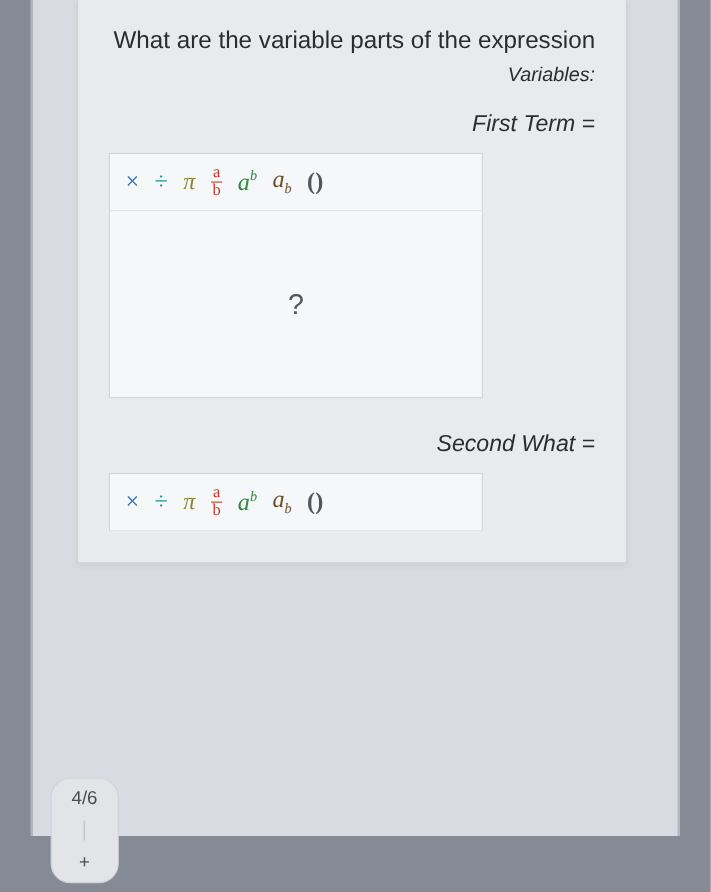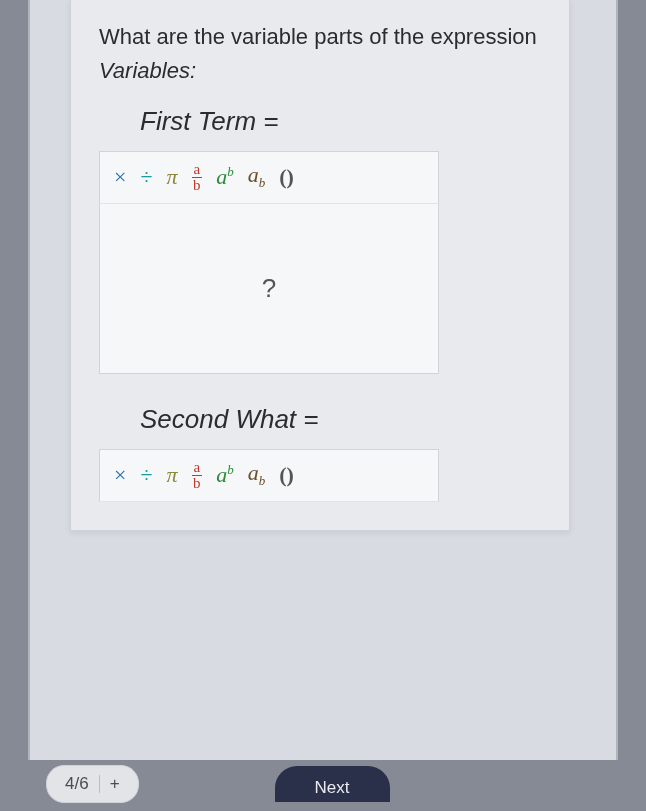--- a/index.html
+++ b/index.html
@@ -1,15 +1,15 @@
 <!DOCTYPE html>
 <html><head>
 <meta charset="utf-8">
 <style>
-  * { box-sizing: border-box; margin: 0; padding: 0; }
+  * { box-sizing: border-box; margin: 0; padding: 0; text-align: right; }
   body {
     font-family: Arial, Helvetica, sans-serif;
     background: #868a94;
     width: 646px;
     height: 811px;
     overflow: hidden;
     position: relative;
   }
   .outer-frame {
     position: absolute;
@@ -40,27 +40,27 @@
   }
   .expression {
     font-size: 22px;
     color: #1a1c1f;
     font-family: "Times New Roman", serif;
     margin-bottom: 26px;
   }
   .expression sup { font-size: 14px; vertical-align: super; }
   .expression .it { font-style: italic; }
   .section-label {
-    font-size: 22px;
+    font-size: 18px;
     font-style: italic;
     color: #2a2c30;
     margin-bottom: 22px;
   }
   .term-label {
-    font-size: 26px;
+    font-size: 21px;
     font-style: italic;
     color: #2a2c30;
     margin-bottom: 14px;
     margin-left: 41px;
   }
   .math-toolbar {
     display: flex;
     gap: 14px;
     align-items: center;
     padding: 10px 14px;
@@ -108,20 +108,21 @@
   .page-pill {
     background: #e2e4e8;
     border: 1px solid #cfd3d9;
     border-radius: 18px;
     padding: 8px 18px;
     font-size: 17px;
     color: #4a4c50;
     display: flex;
     align-items: center;
     gap: 10px;
+    flex-direction: column;
   }
   .divider { width:1px; height:18px; background:#b8bcc2; }
   .next-btn {
     background: #2a2f4a;
     color: #e8eaf0;
     border-radius: 22px 22px 0 0;
     padding: 12px 40px 4px 40px;
     font-size: 17px;
     margin-left: 120px;
   }
@@ -181,14 +182,13 @@
   </div>
 
 </div>
 
 <div class="bottom-bar">
   <div class="page-pill">
     <span>4/6</span>
     <span class="divider"></span>
     <span>+</span>
   </div>
-  <div class="next-btn">Next</div>
 </div>
 
 </body></html>

